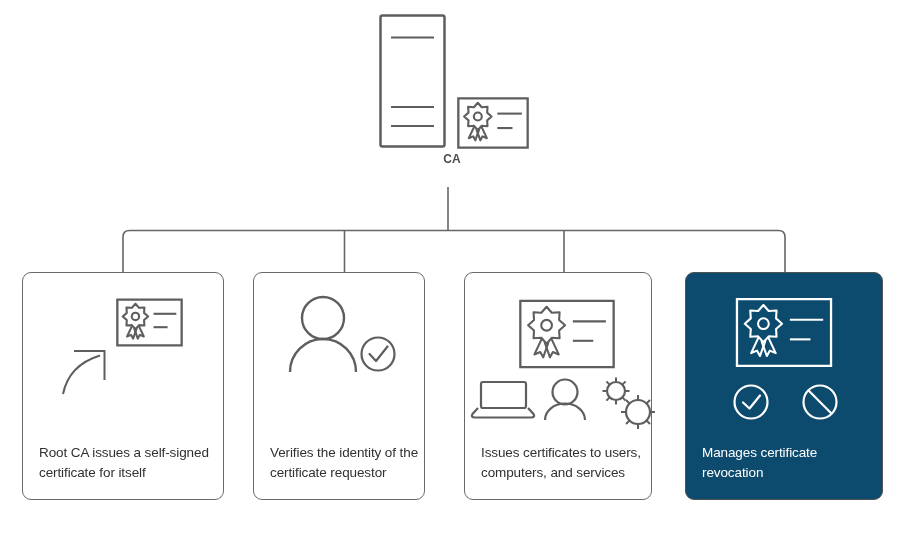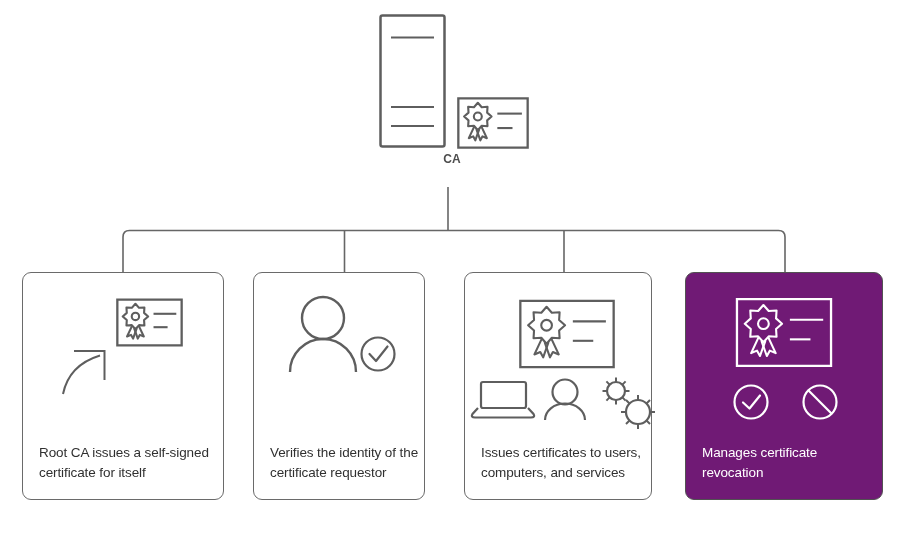--- a/index.html
+++ b/index.html
@@ -16,21 +16,21 @@
   }
   .card{
     position:absolute;top:272px;height:228px;
     box-sizing:border-box;
     border:1.5px solid #6a6a6a;
     border-radius:9px;
     background:#ffffff;
     z-index:1;
   }
   .card--dark{
-    background:#701a75;
+    background:#0c4a6e;
     border-color:#525252;
   }
   .card-label{
     position:absolute;left:16px;right:5px;bottom:17px;
     font-size:13.5px;line-height:19.5px;letter-spacing:-0.1px;
     color:#303030;
     white-space:pre-line;
   }
   .card--dark .card-label{color:#ffffff;}
   .ca-label{

